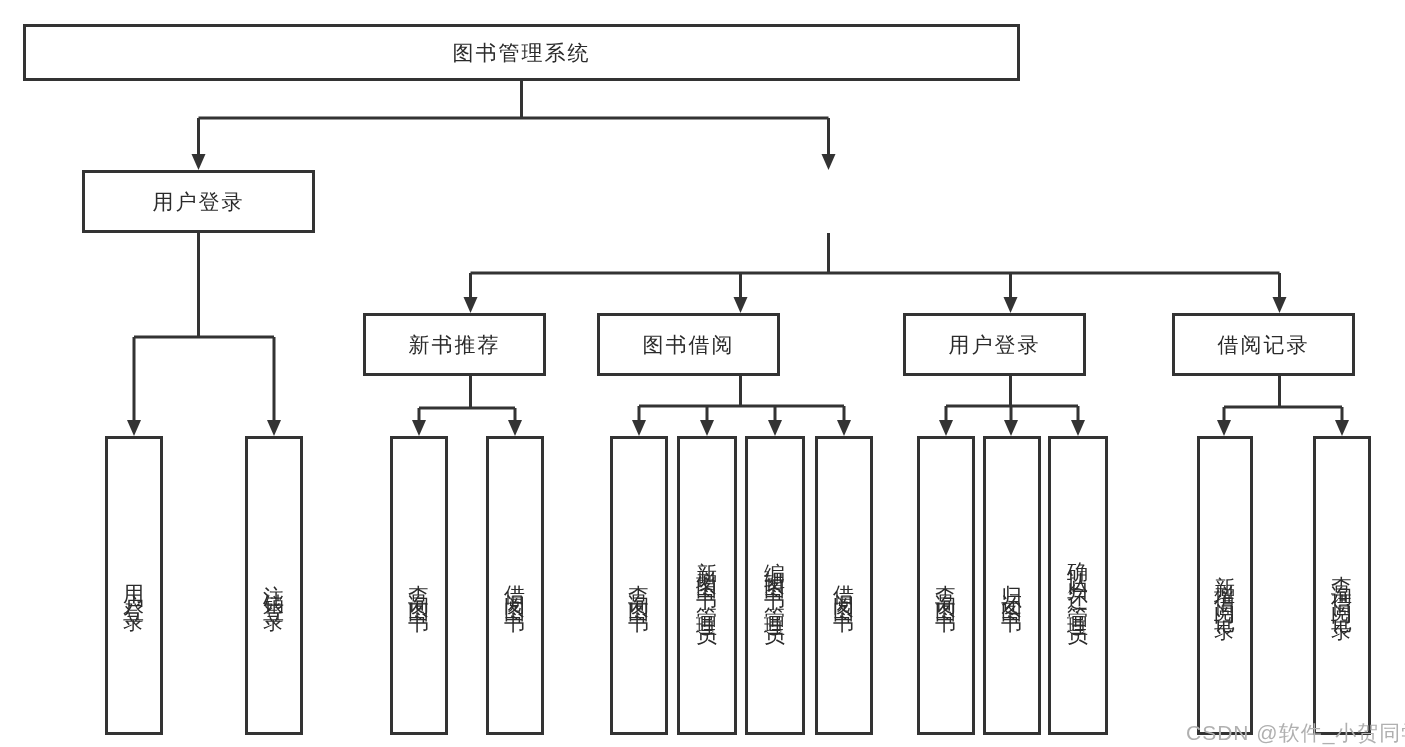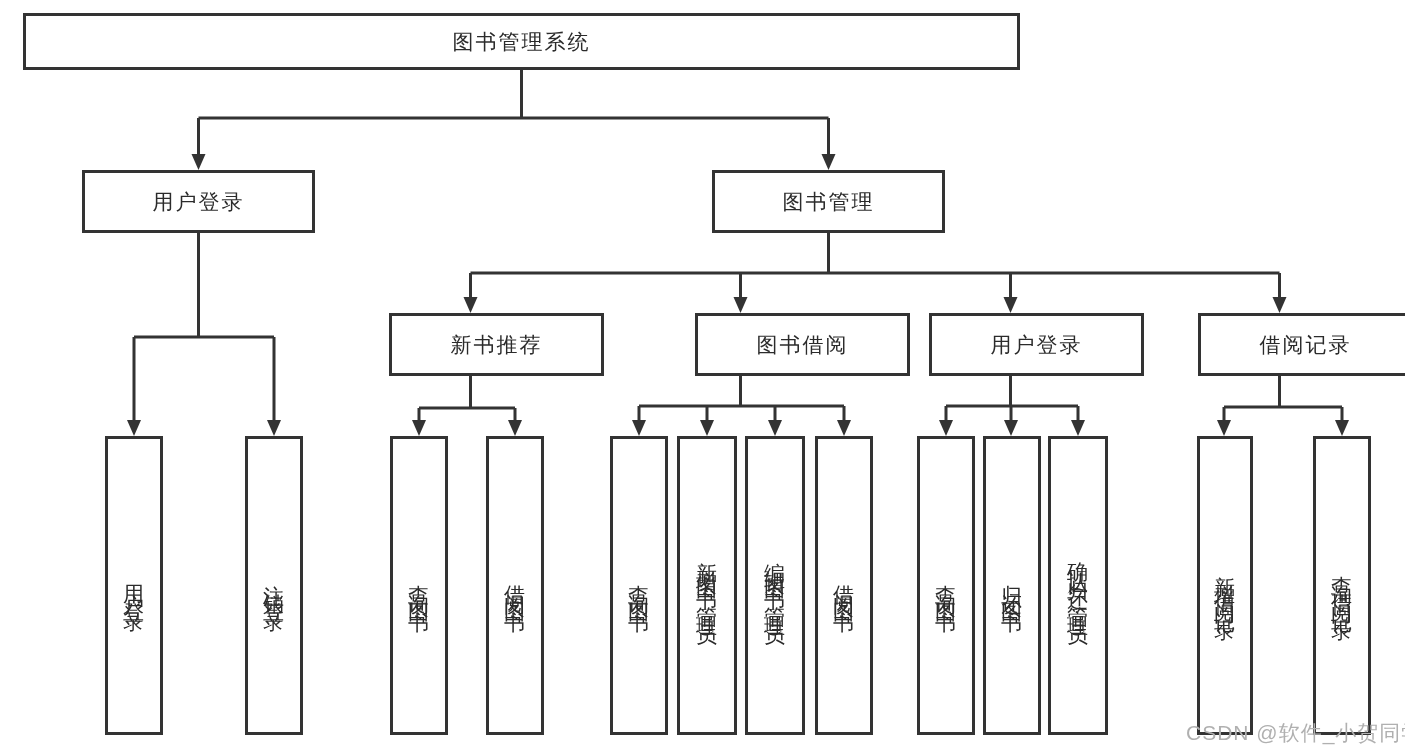--- a/index.html
+++ b/index.html
@@ -37,28 +37,28 @@
   }
   .hnode { text-align: center; }
   .vnode {
     writing-mode: vertical-rl;
     text-orientation: mixed;
     letter-spacing: 9px;
     line-height: 1;
     white-space: normal;
   }
   
-  .n-root   { left: 23px;  top: 13px;  width: 997px; height: 57px; }
+  .n-root   { left: 23px;  top: 24px;  width: 997px; height: 57px; }
   
   .n-login  { left: 82px;  top: 170px; width: 233px; height: 63px; }
   .n-mgmt   { left: 712px; top: 170px; width: 233px; height: 63px; }
   
-  .lvl2     { top: 313px; width: 215px; height: 63px; margin-left: 26px; }
+  .lvl2     { top: 313px; width: 183px; height: 63px; }
   .n-g0 { left: 363px; }
-  .n-g1 { left: 669px; font-family: Liberation Serif, serif; }
+  .n-g1 { left: 597px; font-family: Liberation Serif, serif; }
   .n-g2 { left: 903px; }
   .n-g3 { left: 1172px; }
   
   .leaf { top: 436px; height: 299px; }
   .n-l-ul0 { left: 105px;  width: 58px; }
   .n-l-ul1 { left: 245px;  width: 58px; }
   .n-l-xs0 { left: 390px;  width: 58px; }
   .n-l-xs1 { left: 486px;  width: 58px; }
   .n-l-ts0 { left: 610px;  width: 58px; }
   .n-l-ts1 { left: 677px;  width: 60px; }
@@ -144,21 +144,20 @@
     </g>
     <g fill="#333333" stroke="none">
       <polygon points="1217,420 1231,420 1224,436"></polygon>
       <polygon points="1335,420 1349,420 1342,436"></polygon>
     </g>
   </svg>
 
   <div class="node hnode n-root">图书管理系统</div>
 
   <div class="node hnode n-login">用户登录</div>
-  <div class="node hnode n-mgmt">图书管理</div>
 
   <div class="node hnode lvl2 n-g0">新书推荐</div>
   <div class="node hnode lvl2 n-g1">图书借阅</div>
   <div class="node hnode lvl2 n-g2">用户登录</div>
   <div class="node hnode lvl2 n-g3">借阅记录</div>
 
   <div class="node vnode leaf n-l-ul0">用户登录</div>
   <div class="node vnode leaf n-l-ul1">注销登录</div>
 
   <div class="node vnode leaf n-l-xs0">查询图书</div>

